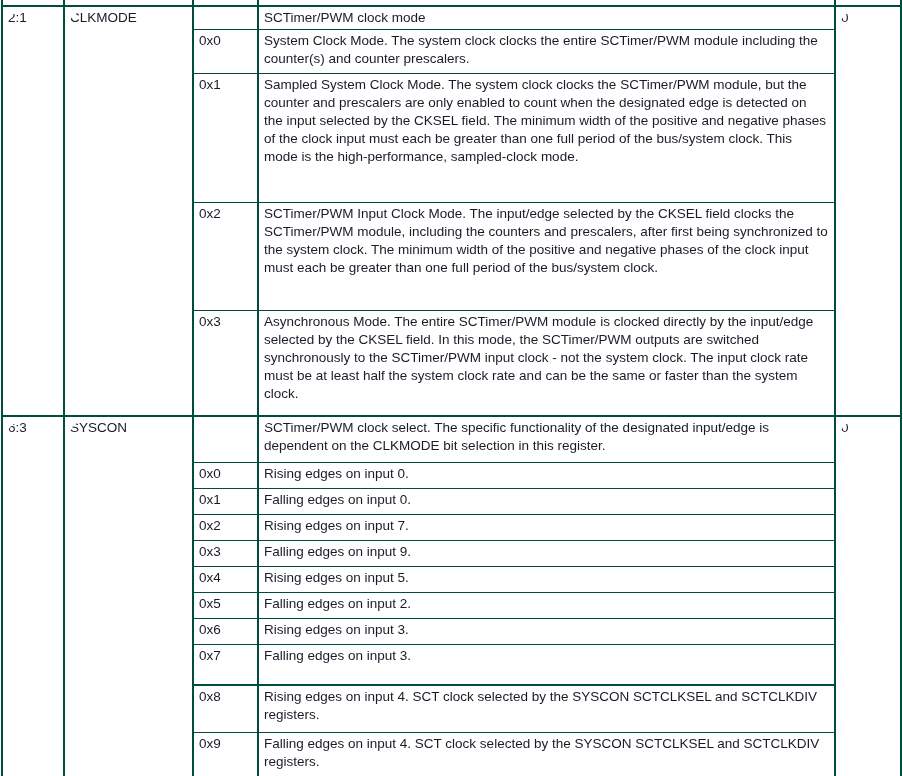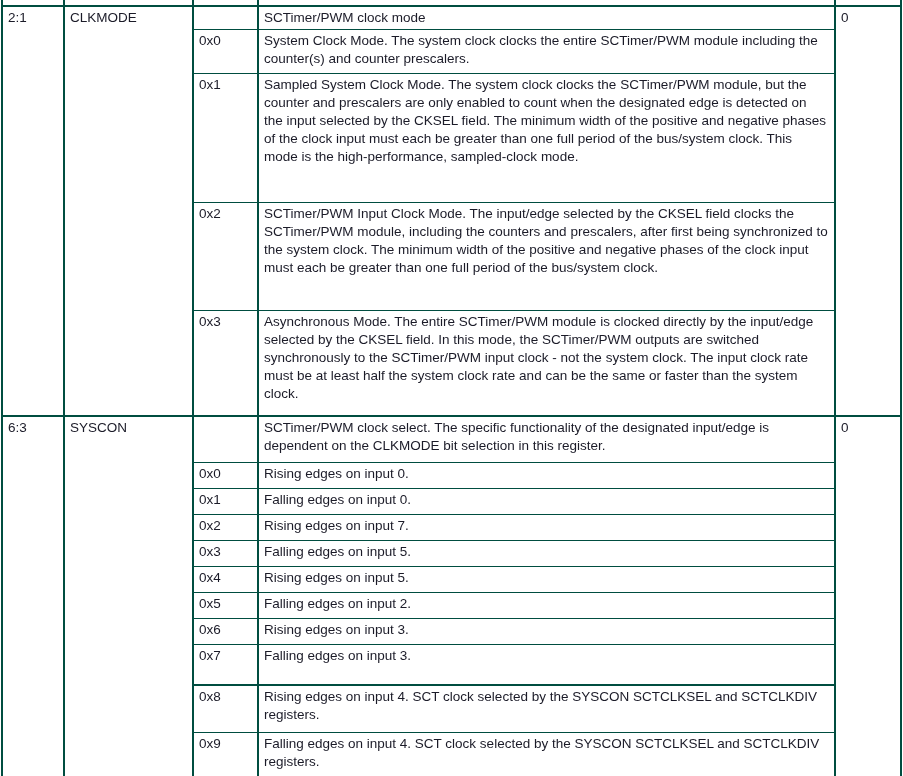--- a/index.html
+++ b/index.html
@@ -33,21 +33,21 @@
     font-family: "Liberation Sans", sans-serif;
     font-size: 13.5px;
     line-height: 18px;
     color: var(--txt);
     padding: 2px 6px 2px 5px;
     overflow: hidden;
     background: var(--bg);
     word-wrap: break-word;
   }
   
-  tr.g-start td{ border-top-width: 2px; }
+  tr.g-start td{ border-top-width: 2px; border-radius: 28px; }
   tr.thick-top td{ border-top-width: 2px; }
   
   tr.sliver-top td{ height:5px; padding:0; border-top:0; }
   tr.sliver-bot td{ height:6px; padding:0; border-top-width:2px; border-bottom:0; }
   td.c-desc{ padding-left:6px; padding-right:8px; }
   td.c-val{ padding-left:5px;margin-left:20px; }
   td.c-rst{ padding-left:4px; }
 </style>
 </head>
 <body>
@@ -109,21 +109,21 @@
     <tr style="height:26px">
       <td class="c-val">0x1</td>
       <td class="c-desc">Falling edges on input 0.</td>
     </tr>
     <tr style="height:26px">
       <td class="c-val">0x2</td>
       <td class="c-desc">Rising edges on input 7.</td>
     </tr>
     <tr style="height:26px">
       <td class="c-val">0x3</td>
-      <td class="c-desc">Falling edges on input 5.</td>
+      <td class="c-desc">Falling edges on input 9.</td>
     </tr>
     <tr style="height:26px">
       <td class="c-val">0x4</td>
       <td class="c-desc">Rising edges on input 5.</td>
     </tr>
     <tr style="height:26px">
       <td class="c-val">0x5</td>
       <td class="c-desc">Falling edges on input 2.</td>
     </tr>
     <tr style="height:26px">

